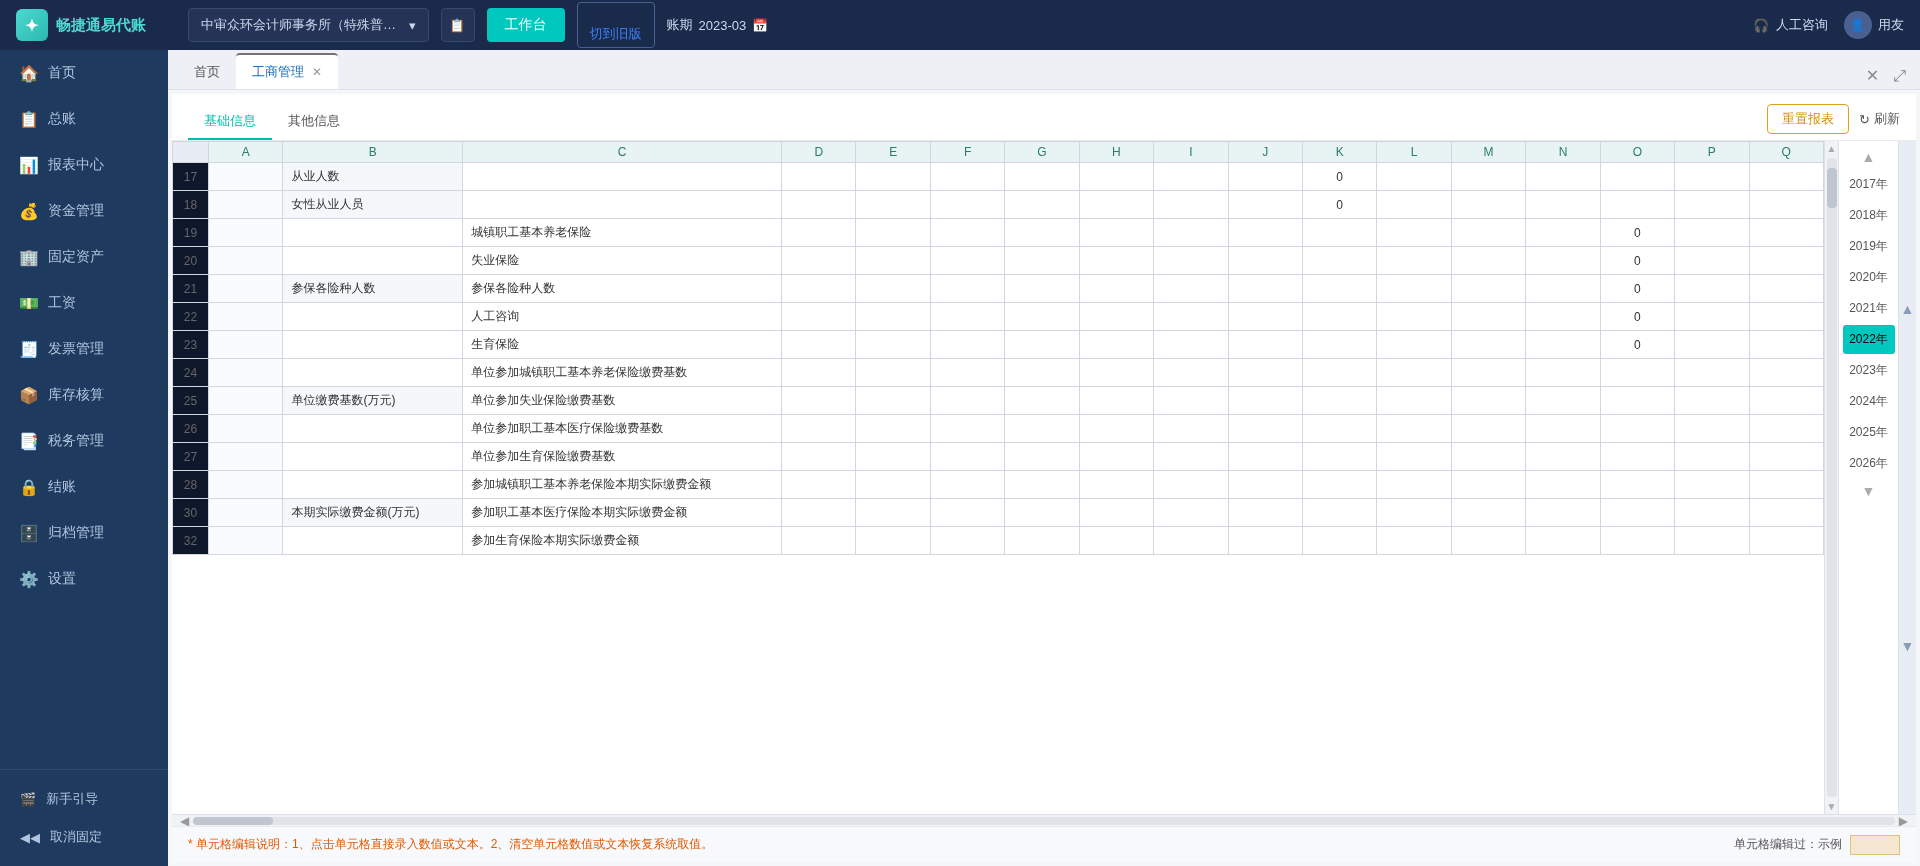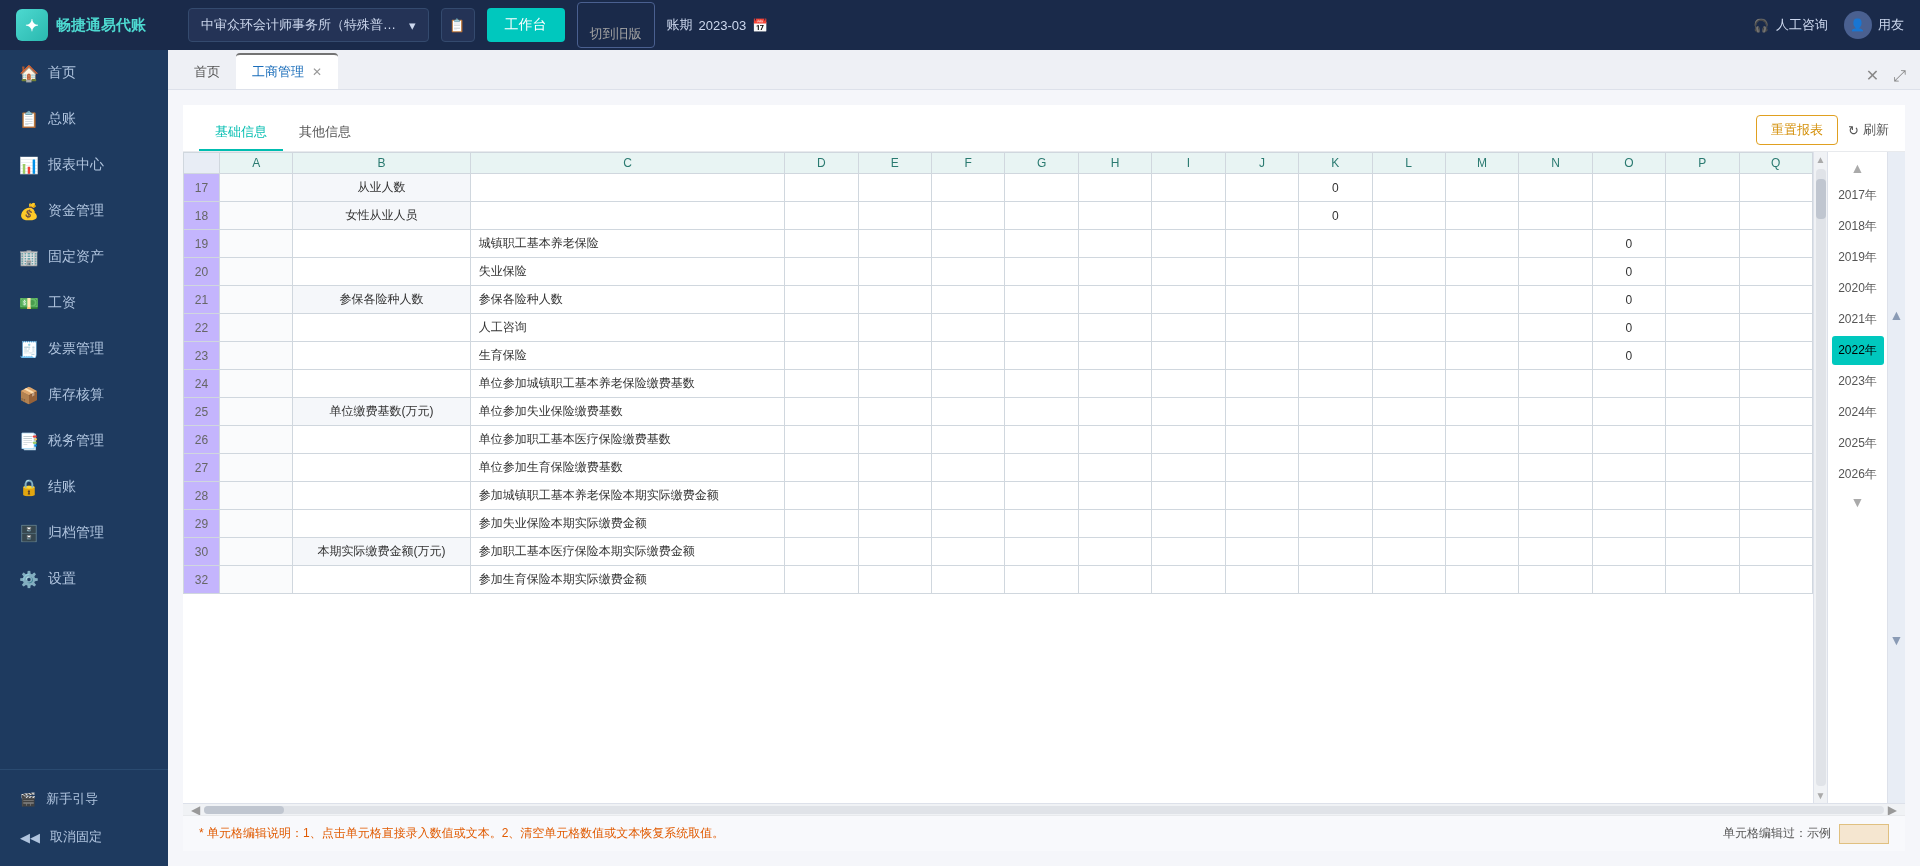--- a/index.html
+++ b/index.html
@@ -6,21 +6,21 @@
     body { font-family: 'Microsoft YaHei', Arial, sans-serif; font-size: 13px; background: #f0f2f5; width: 1920px; height: 866px; overflow: hidden; display: flex; flex-direction: column; }
 
     
     .header { height: 50px; background: #1a2a4a; display: flex; align-items: center; padding: 0 16px; gap: 12px; flex-shrink: 0; }
     .logo { display: flex; align-items: center; gap: 8px; color: #4dd9d0; font-size: 15px; font-weight: bold; width: 160px; }
     .logo-icon { width: 32px; height: 32px; background: linear-gradient(135deg, #4dd9d0, #2ab8af); border-radius: 6px; display: flex; align-items: center; justify-content: center; color: white; font-size: 16px; }
     .company-selector { background: #243356; border: 1px solid #344a6e; border-radius: 4px; color: #cdd8ee; padding: 6px 12px; display: flex; align-items: center; gap: 8px; cursor: pointer; height: 34px; font-size: 13px; }
     .company-selector span { max-width: 200px; overflow: hidden; text-overflow: ellipsis; white-space: nowrap; }
     .btn-docs { width: 34px; height: 34px; background: #243356; border: 1px solid #344a6e; border-radius: 4px; display: flex; align-items: center; justify-content: center; color: #8ea3c3; cursor: pointer; }
     .btn-workbench { background: #00c8be; color: white; border: none; border-radius: 4px; padding: 6px 18px; font-size: 14px; cursor: pointer; height: 34px; }
-    .btn-old-version { background: transparent; border: 1px solid #4a6090; color: #a3a3a3; border-radius: 4px; padding: 22px 12px; font-size: 13px; cursor: pointer; height: 34px; }
+    .btn-old-version { background: transparent; border: 1px solid #4a6090; color: #3b82f6; border-radius: 4px; padding: 22px 12px; font-size: 13px; cursor: pointer; height: 34px; }
     .period { color: #cdd8ee; font-size: 13px; display: flex; align-items: center; gap: 6px; }
     .header-right { margin-left: auto; display: flex; align-items: center; gap: 16px; color: #cdd8ee; }
     .ai-consult { display: flex; align-items: center; gap: 6px; cursor: pointer; color: #cdd8ee; }
     .user-info { display: flex; align-items: center; gap: 6px; cursor: pointer; }
     .user-avatar { width: 28px; height: 28px; background: #4a6090; border-radius: 50%; display: flex; align-items: center; justify-content: center; color: white; font-size: 12px; }
 
     
     .main-layout { display: flex; flex: 1; overflow: hidden; }
 
     
@@ -37,43 +37,43 @@
     
     .tab-bar { background: #eef0f5; display: flex; align-items: flex-end; padding: 0 0 0 10px; border-bottom: 1px solid #dde1ea; flex-shrink: 0; position: relative; height: 40px; }
     .tab-item { padding: 8px 16px; cursor: pointer; font-size: 13px; color: #666; border-radius: 4px 4px 0 0; display: flex; align-items: center; gap: 8px; }
     .tab-item.home { background: transparent; color: #555; }
     .tab-item.active { background: white; color: #1a6dba; border-top: 2px solid #737373; }
     .tab-close { color: #999; font-size: 12px; cursor: pointer; }
     .tab-bar-actions { margin-left: auto; display: flex; align-items: center; padding: 0 10px; gap: 6px; }
     .tab-bar-btn { background: transparent; border: none; color: #888; font-size: 16px; cursor: pointer; padding: 4px; }
 
     
-    .inner-content { flex: 1; display: flex; flex-direction: column; background: white; margin: 15px; overflow: hidden; }
+    .inner-content { flex: 1; display: flex; flex-direction: column; background: white; margin: 4px; overflow: hidden; }
 
     
     .sub-tab-bar { display: flex; align-items: center; padding: 10px 16px 0; border-bottom: 1px solid #e8eaed; gap: 0; flex-shrink: 0; }
     .sub-tab { padding: 8px 16px; cursor: pointer; font-size: 13px; color: #555; border-bottom: 2px solid transparent; }
     .sub-tab.active { color: #00bdb0; border-bottom: 2px solid #00bdb0; }
     .sub-tab-actions { margin-left: auto; display: flex; align-items: center; gap: 10px; padding-bottom: 6px; }
     .btn-reset-report { background: white; border: 1px solid #e0a020; color: #d4900a; border-radius: 4px; padding: 5px 14px; font-size: 13px; cursor: pointer; }
     .btn-refresh { background: transparent; border: none; color: #555; font-size: 13px; cursor: pointer; display: flex; align-items: center; gap: 4px; }
 
     
     .spreadsheet-container { flex: 1; display: flex; overflow: hidden; position: relative; }
 
     
     .sheet-area { flex: 1; overflow: auto; position: relative; }
     .sheet-table { border-collapse: collapse; min-width: 100%; }
     .sheet-table th, .sheet-table td { border: 1px solid #d0d7de; font-size: 12px; white-space: nowrap; }
     .col-header { background: #e8f4f3; color: #2a7a70; font-weight: normal; text-align: center; padding: 3px 8px; font-size: 12px; position: sticky; top: 0; z-index: 10; }
-    .row-num { background: #c4b5fd; color: #666; text-align: center; padding: 3px 8px; font-size: 12px; width: 36px; }
+    .row-num { background: #0f172a; color: #666; text-align: center; padding: 3px 8px; font-size: 12px; width: 36px; }
     .cell { padding: 4px 8px; min-width: 60px; height: 28px; color: #333; }
     .cell-center { text-align: center; }
     .cell-label { background: #fafbfc; color: #333; }
-    .cell-group { background: #f5f7fa; color: #333; text-align: center; }
+    .cell-group { background: #f5f7fa; color: #333; text-align: left; }
     .cell-value { text-align: center; color: #333; }
 
     
     .year-panel { width: 60px; background: white; border-left: 1px solid #dde1ea; display: flex; flex-direction: column; align-items: center; padding: 4px 0; overflow: hidden; flex-shrink: 0; }
     .year-item { width: 52px; padding: 6px 4px; text-align: center; font-size: 12px; color: #555; cursor: pointer; border-radius: 3px; margin: 1px 0; }
     .year-item.active { background: #00c8be; color: #000000; border-radius: 3px; }
     .year-arrow { color: #aaa; font-size: 14px; cursor: pointer; padding: 4px; }
 
     
     .bottom-bar { height: 36px; background: #f8f9fc; border-top: 1px solid #e8eaed; display: flex; align-items: center; padding: 0 16px; flex-shrink: 0; }
@@ -492,40 +492,20 @@
                 <td class="cell"></td>
                 <td class="cell"></td>
                 <td class="cell"></td>
                 <td class="cell"></td>
                 <td class="cell"></td>
                 <td class="cell"></td>
                 <td class="cell"></td>
                 <td class="cell"></td>
               </tr>
 
-              <tr>
-                <td class="row-num">29</td>
-                <td class="cell cell-label"></td>
-                <td class="cell"></td>
-                <td class="cell">参加失业保险本期实际缴费金额</td>
-                <td class="cell"></td>
-                <td class="cell"></td>
-                <td class="cell"></td>
-                <td class="cell"></td>
-                <td class="cell"></td>
-                <td class="cell"></td>
-                <td class="cell"></td>
-                <td class="cell"></td>
-                <td class="cell"></td>
-                <td class="cell"></td>
-                <td class="cell"></td>
-                <td class="cell"></td>
-                <td class="cell"></td>
-                <td class="cell"></td>
-              </tr>
 
               <tr>
                 <td class="row-num">30</td>
                 <td class="cell cell-label"></td>
                 <td class="cell cell-group cell-center">本期实际缴费金额(万元)</td>
                 <td class="cell">参加职工基本医疗保险本期实际缴费金额</td>
                 <td class="cell"></td>
                 <td class="cell"></td>
                 <td class="cell"></td>
                 <td class="cell"></td>

